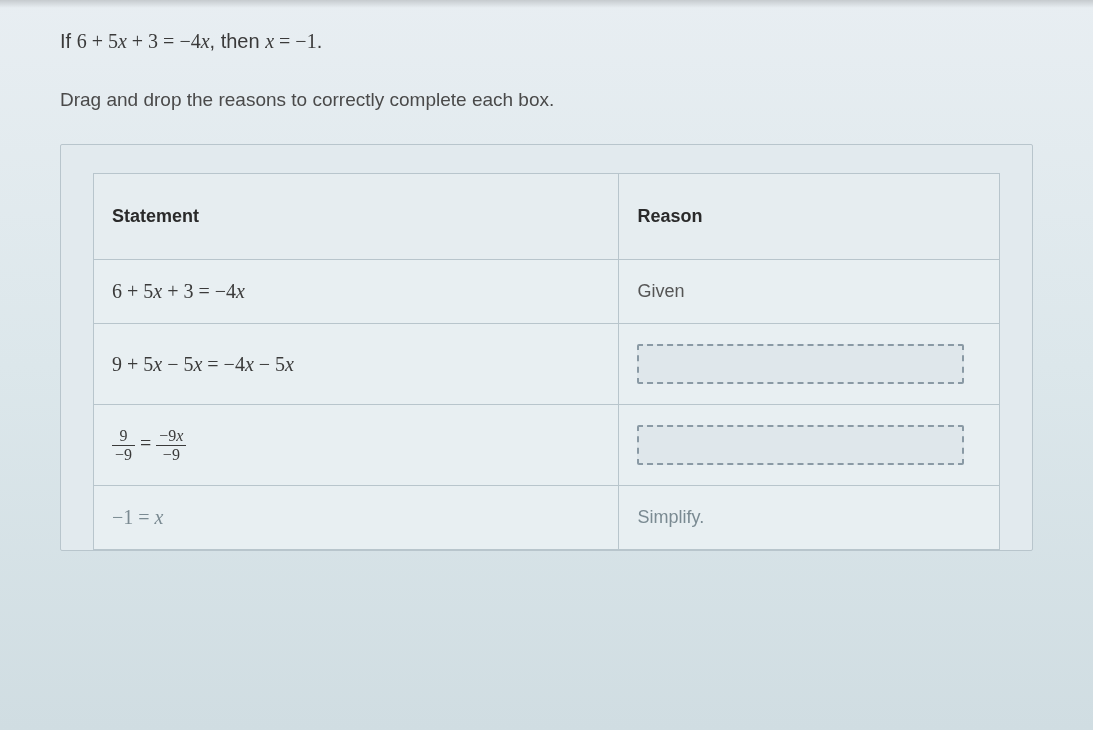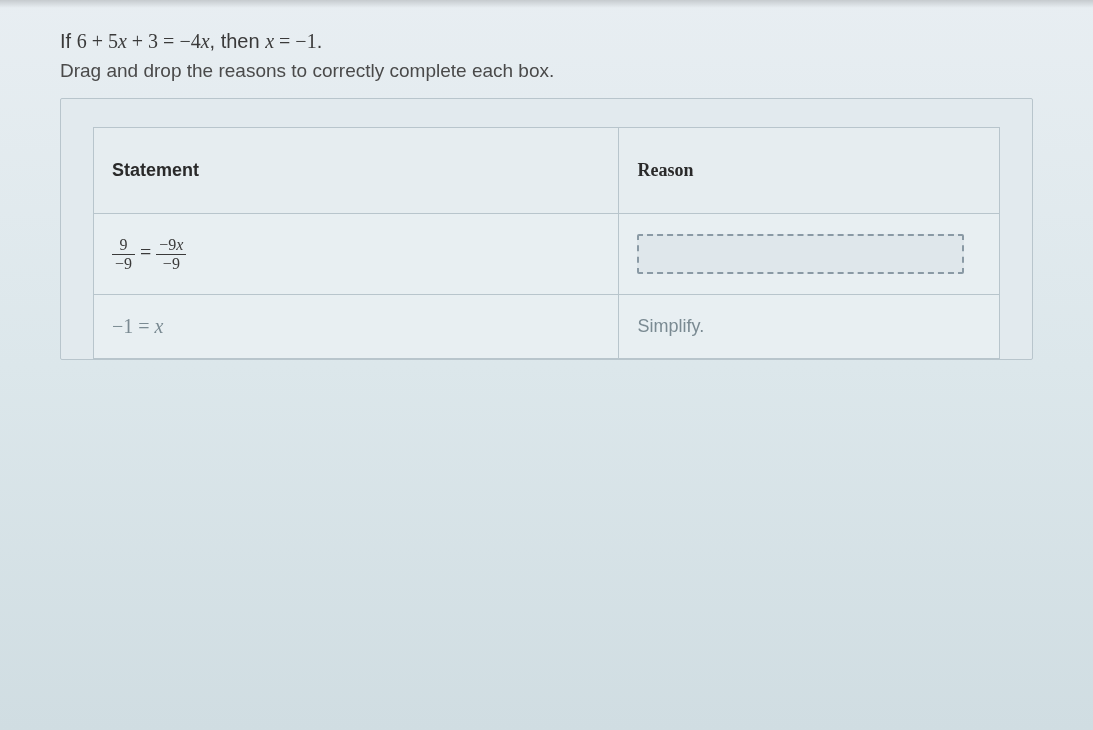--- a/index.html
+++ b/index.html
@@ -21,30 +21,30 @@
     position: absolute;
     top: 0;
     left: 0;
     right: 0;
     height: 8px;
     background: linear-gradient(180deg, rgba(0,0,0,0.15), transparent);
   }
   .problem-text {
     font-size: 20px;
     color: #3a3a3a;
-    margin-bottom: 7px;
+    margin-bottom: 36px;
     font-family: Arial, sans-serif;
   }
   .problem-text .math {
     font-family: 'Cambria Math','Times New Roman', serif;
   }
   .instruction {
     font-size: 19px;
     color: #4a4a4a;
-    margin-bottom: 16px;
+    margin-bottom: 33px;
   }
   .proof-container {
     background: #e2eaee;
     border: 1px solid #b8c5cc;
     border-radius: 2px;
     padding: 28px 32px 0 32px;
   }
   .proof-table {
     width: 100%;
     border-collapse: collapse;
@@ -61,21 +61,21 @@
     background: #e6edf0;
   }
   .proof-table td {
     padding: 20px 18px;
     border: 1px solid #b8c5cc;
     vertical-align: middle;
     font-size: 18px;
     color: #3a3a3a;
   }
   .col-statement { width: 58%; }
-  .col-reason { width: 42%; font-family: Liberation Serif, serif; }
+  .col-reason { width: 42%; }
   .math {
     font-family: 'Cambria Math','Times New Roman', serif;
     font-size: 20px;
     color: #3a3a3a;
     white-space: nowrap;
   }
   .var { font-style: italic; }
   .frac {
     display: inline-block;
     vertical-align: middle;
@@ -121,20 +121,30 @@
   <div class="proof-container">
     <table class="proof-table">
       <thead>
         <tr>
           <th class="col-statement">Statement</th>
           <th class="col-reason">Reason</th>
         </tr>
       </thead>
       <tbody>
         <tr>
+          <td><span class="math">6 + 5<span class="var">x</span> + 3 = −4<span class="var">x</span></span></td>
+          <td><span class="reason-text">Given</span></td>
+        </tr>
+        <tr>
+          <td><span class="math">9 + 5<span class="var">x</span> − 5<span class="var">x</span> = −4<span class="var">x</span> − 5<span class="var">x</span></span></td>
+          <td>
+              <div class="drop-target"></div>
+            </td>
+        </tr>
+        <tr>
           <td>
             <span class="math">
               <span class="frac">
                 <span class="num">9</span>
                 <span class="den">−9</span>
               </span>
               <span> = </span>
               <span class="frac">
                 <span class="num">−9<span class="var">x</span></span>
                 <span class="den">−9</span>

